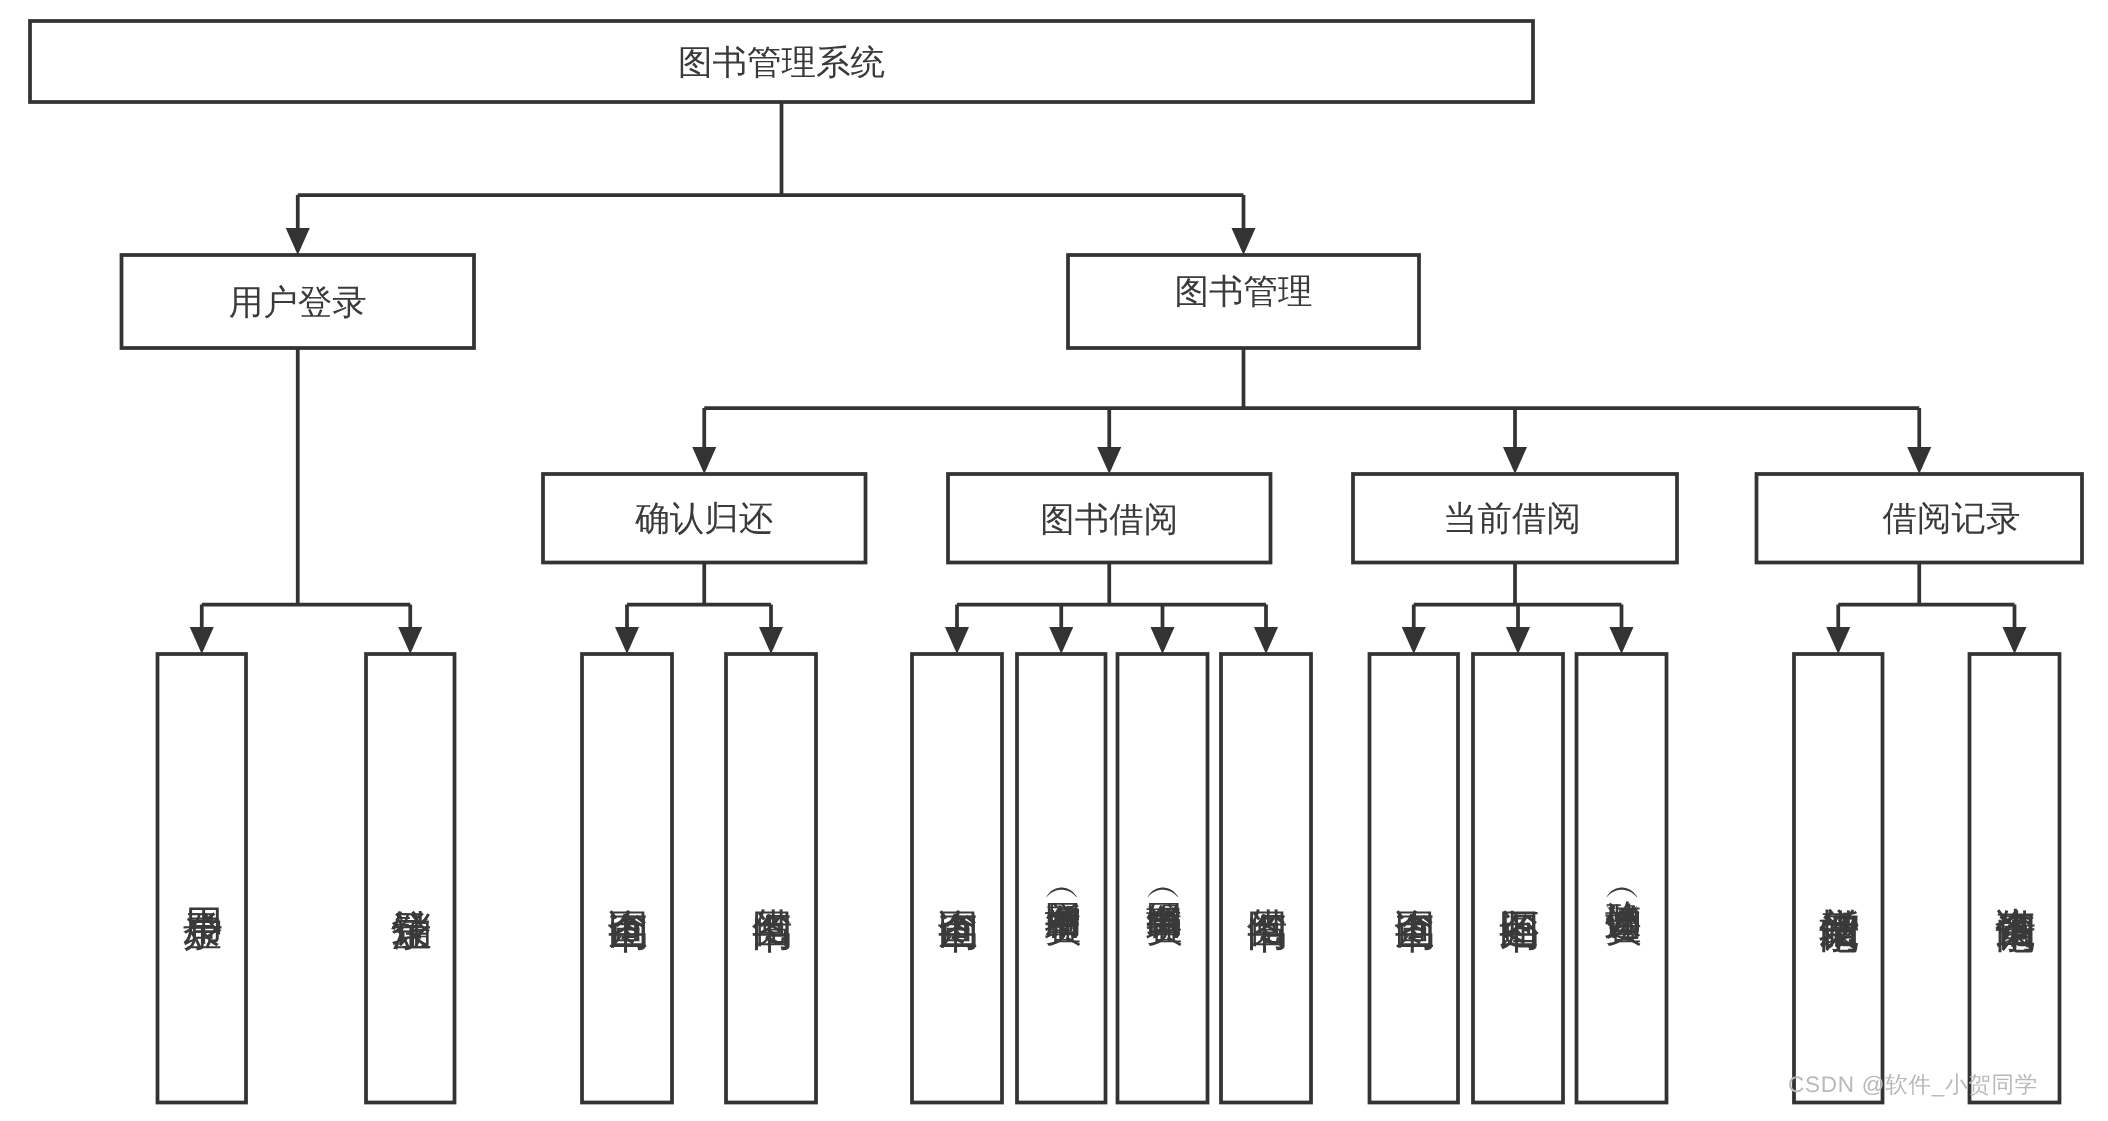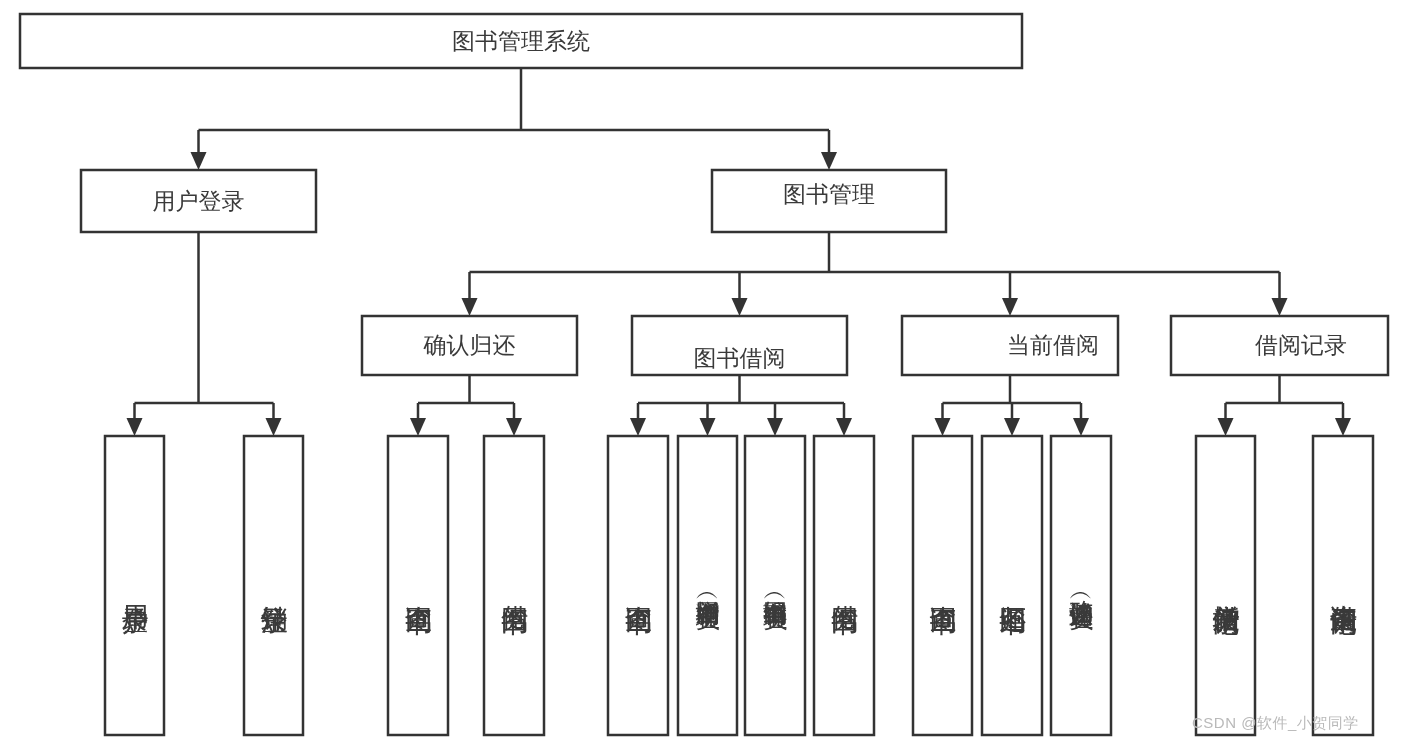--- a/index.html
+++ b/index.html
@@ -169,22 +169,22 @@
         <rect x="1051" y="436" width="60" height="299" class="node-box"></rect>
         <rect x="1196" y="436" width="59" height="299" class="node-box"></rect>
         <rect x="1313" y="436" width="60" height="299" class="node-box"></rect>
       </g>
   </svg>
   <div id="labels-layer">
       <div class="node-label horizontal" style="left: 20px; top: 14px; width: 1002px; height: 54px;">图书管理系统</div>
       <div class="node-label horizontal" style="left: 81px; top: 170px; width: 235px; height: 62px;">用户登录</div>
       <div class="node-label horizontal" style="left: 712px; top: 170px; width: 234px; height: 48px;">图书管理</div>
       <div class="node-label horizontal" style="left: 362px; top: 316px; width: 215px; height: 59px;">确认归还</div>
-      <div class="node-label horizontal" style="left: 632px; top: 332px; width: 215px; height: 53px;">图书借阅</div>
-      <div class="node-label horizontal" style="left: 947px; top: 316px; width: 212px; height: 59px;">当前借阅</div>
+      <div class="node-label horizontal" style="left: 632px; top: 320px; width: 215px; height: 53px;">图书借阅</div>
+      <div class="node-label horizontal" style="left: 902px; top: 316px; width: 212px; height: 59px;">当前借阅</div>
       <div class="node-label horizontal" style="left: 1171px; top: 316px; width: 260px; height: 59px;">借阅记录</div>
       <div class="node-label vertical" style="left: 105px; top: 436px; width: 59px; height: 299px; font-size: 27px;">用户登录</div>
       <div class="node-label vertical" style="left: 244px; top: 436px; width: 59px; height: 299px; font-size: 27px;">注销登录</div>
       <div class="node-label vertical" style="left: 388px; top: 436px; width: 60px; height: 299px; font-size: 27px;">查询图书</div>
       <div class="node-label vertical" style="left: 484px; top: 436px; width: 60px; height: 299px; font-size: 27px;">借阅图书</div>
       <div class="node-label vertical" style="left: 608px; top: 436px; width: 60px; height: 299px; font-size: 27px;">查询图书</div>
       <div class="node-label vertical" style="left: 678px; top: 436px; width: 59px; height: 299px; font-size: 24px;">新增图书（管理员）</div>
       <div class="node-label vertical" style="left: 745px; top: 436px; width: 60px; height: 299px; font-size: 24px;">编辑图书（管理员）</div>
       <div class="node-label vertical" style="left: 814px; top: 436px; width: 60px; height: 299px; font-size: 27px;">借阅图书</div>
       <div class="node-label vertical" style="left: 913px; top: 436px; width: 59px; height: 299px; font-size: 27px;">查询图书</div>

